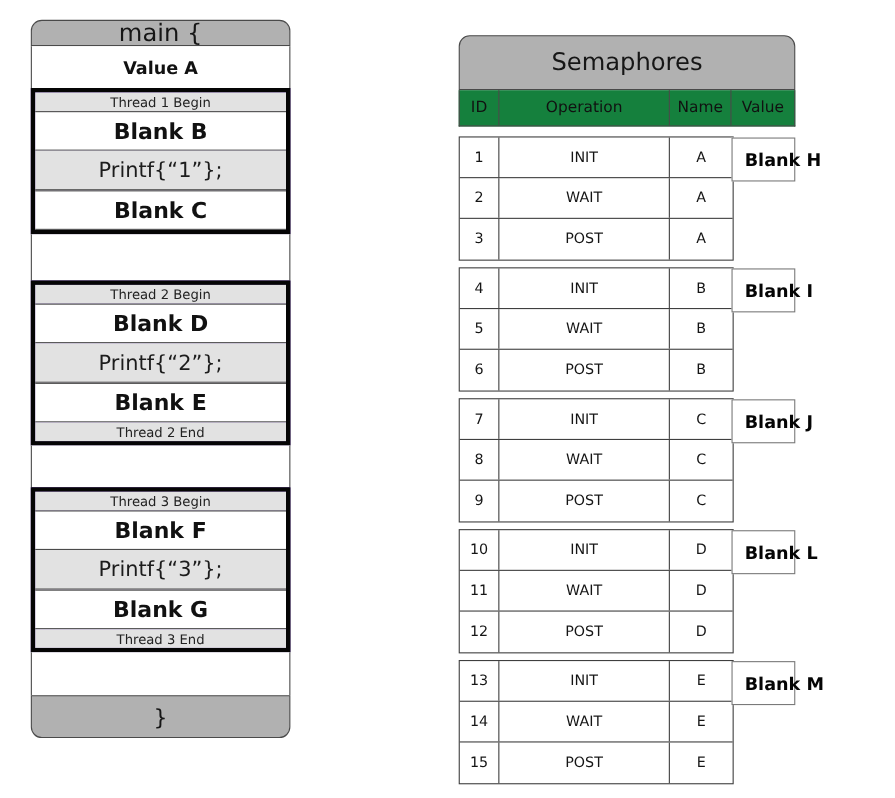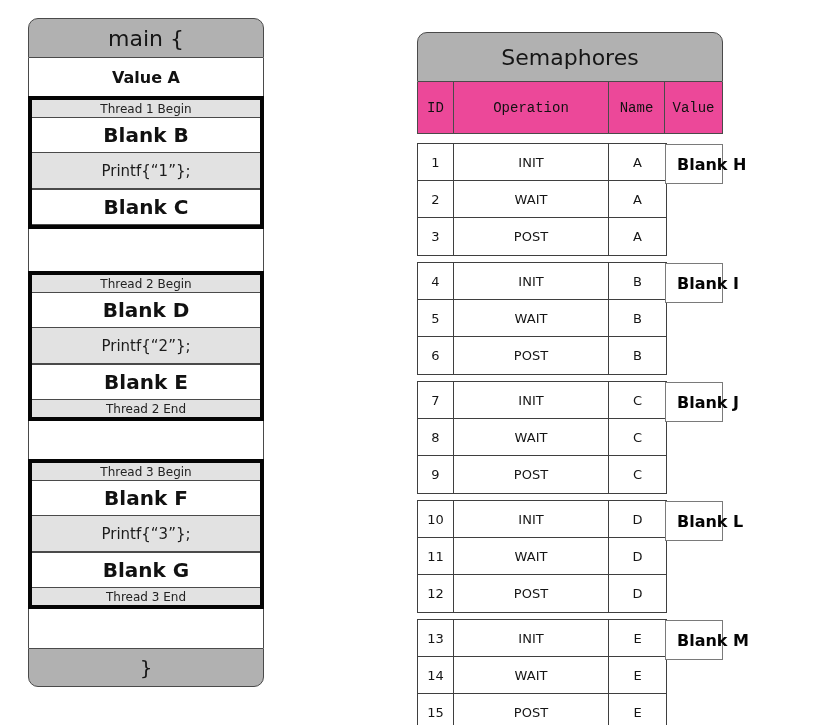--- a/index.html
+++ b/index.html
@@ -3,21 +3,21 @@
 <meta charset="utf-8">
 <style>
   * { margin: 0; padding: 0; box-sizing: border-box; }
   html, body { background: #ffffff; }
   body { font-family: "DejaVu Sans", sans-serif; color: #111; }
   #stage { position: relative; width: 814px; height: 725px; background: #fff; overflow: hidden; }
 
   
   .main-diagram { position: absolute; left: 28px; top: 18px; width: 236px; }
   .main-header {
-    height: 40px; background: #b1b1b1; border: 1px solid #4a4a4a;
+    height: 24px; background: #b1b1b1; border: 1px solid #4a4a4a;
     border-radius: 10px 10px 0 0;
     display: flex; align-items: center; justify-content: center;
     font-size: 22px; color: #161616;
   }
   .main-footer {
     height: 39px; background: #b1b1b1; border: 1px solid #4a4a4a;
     border-radius: 0 0 10px 10px;
     display: flex; align-items: center; justify-content: center;
     font-size: 20px; color: #161616;
   }
@@ -39,35 +39,35 @@
     font-size: 12px; color: #222;
   }
   .thread-blank {
     height: 36px; background: #fff; border-top: 1px solid #4a4a4a; border-bottom: 1px solid #4a4a4a;
     display: flex; align-items: center; justify-content: center;
     font-weight: bold; font-size: 20px;
   }
   .thread-printf {
     height: 36px; background: #e2e2e2; border-bottom: 1px solid #4a4a4a;
     display: flex; align-items: center; justify-content: center;
-    font-size: 15px; color: #1c1c1c;
+    font-size: 19px; color: #1c1c1c;
   }
 
   
   .sem-diagram { position: absolute; left: 417px; top: 20px; width: 360px; }
   .sem-title {
     width: 306px; height: 50px; background: #b1b1b1; border: 1px solid #4a4a4a;
     border-radius: 10px 10px 0 0;
     display: flex; align-items: center; justify-content: center;
     font-size: 22px; color: #161616; margin-top: 12px;
   }
   .sem-colheader {
-    width: 306px; height: 52px; display: flex;
+    width: 306px; height: 33px; display: flex;
     border-left: 1px solid #4a4a4a; border-right: 1px solid #4a4a4a; border-bottom: 1px solid #4a4a4a;
-    background: #ec4899; font-size: 14px; font-family: Liberation Mono, monospace;
+    background: #15803d; font-size: 14px;
   }
   .sem-colheader .cell { display: flex; align-items: center; justify-content: center; }
   .ch-id { width: 36px; border-right: 1px solid #4a4a4a; }
   .ch-op { width: 155px; border-right: 1px solid #4a4a4a; }
   .ch-name { width: 56px; border-right: 1px solid #4a4a4a; }
   .ch-value { flex: 1; }
 
   .sem-groups { margin-top: 9px; }
   .sem-group {
     width: 250px; border: 1px solid #3f3f3f; background: #fff; margin-bottom: 6px;

